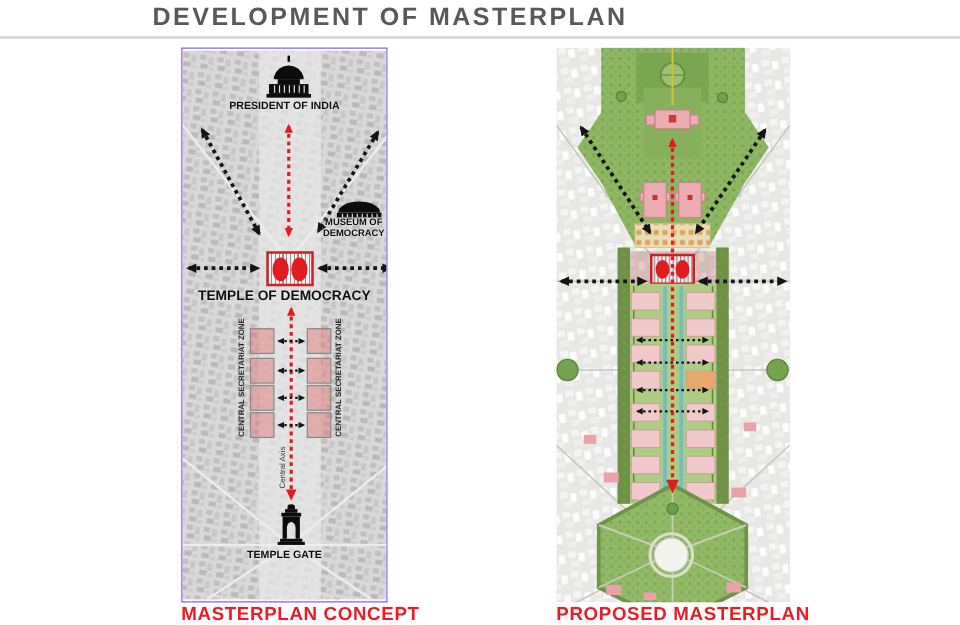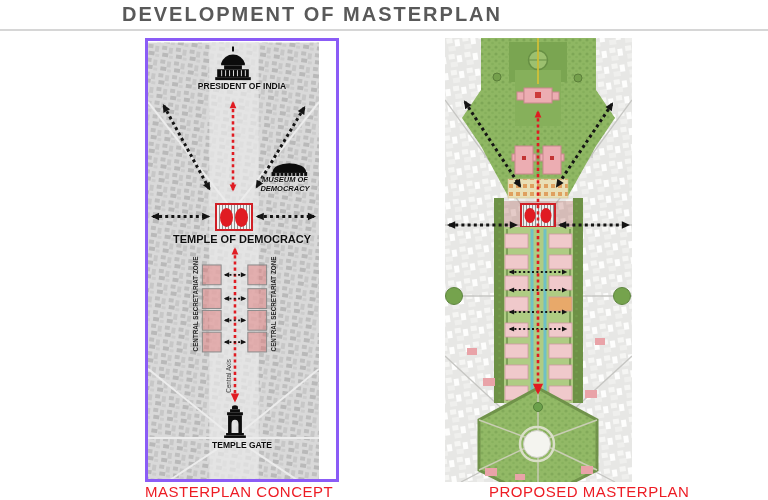--- a/index.html
+++ b/index.html
@@ -2,44 +2,44 @@
 <html><head>
 <meta charset="utf-8">
 <style>
   html,body{margin:0;padding:0;background:#ffffff;}
   .slide{position:relative;width:768px;height:500px;background:#ffffff;overflow:hidden;
          font-family:"Liberation Sans", sans-serif;}
   .title{position:absolute;top:3px;left:0;width:624px;text-align:center;
          font-size:20px;font-weight:bold;letter-spacing:2px;color:#595959;}
   .title-rule{position:absolute;top:29px;left:0;width:768px;height:2px;background:#d6d6d6;}
   .map{position:absolute;top:38px;height:444px;overflow:hidden;}
-  .map-left{left:145px;width:194px;border:3px solid #8b5cf6;box-sizing:border-box;}
+  .map-left{left:145px;width:165px;border:1px solid #8b5cf6;box-sizing:border-box;}
   .map-right{left:445px;width:187px;}
   .map svg.bg{position:absolute;left:0;top:0;}
   .lbl{position:absolute;color:#0e0e0e;font-weight:bold;text-align:center;line-height:1.15;
        text-shadow:0 0 2px rgba(235,235,235,.9),0 0 2px rgba(235,235,235,.9);}
   .lbl-president{top:41px;left:0;width:100%;font-size:8.5px;}
-  .lbl-museum{top:135px;left:104px;width:66px;font-size:7.5px;font-style:italic;}
+  .lbl-museum{top:135px;left:104px;width:66px;font-size:7.5px;}
   .lbl-temple{top:192px;left:0;width:100%;font-size:11px;}
   .lbl-rot{transform-origin:0 0;transform:rotate(-90deg);font-size:6.3px;color:#2a2a2a;
            text-shadow:none;}
   .lbl-secL{top:312px;left:44px;width:98px;height:9px;}
   .lbl-secR{top:312px;left:122px;width:98px;height:9px;}
   .lbl-axis{top:357px;left:77px;width:44px;height:8px;font-weight:normal;color:#3a3a3a;}
   .lbl-gate{top:400px;left:0;width:100%;font-size:8.5px;}
   .temple-box{position:absolute;left:67px;top:162px;width:38px;height:28px;box-sizing:border-box;
       border:2px solid #d01f26;
       background:repeating-linear-gradient(90deg,#f2f2f2 0 2px,#8e8e8e 2px 3px);}
   .temple-box .oval{position:absolute;top:3px;width:13px;height:19px;border-radius:50%;
       background:#e01b22;}
   .oval-l{left:3px;} .oval-r{right:3px;}
-  .caption{position:absolute;top:483px;font-size:15px;font-weight:normal;letter-spacing:.5px;
+  .caption{position:absolute;top:483px;font-size:15px;font-weight:bold;letter-spacing:.5px;
       color:#ed1c24;text-align:center;white-space:nowrap;}
   .caption-left{left:145px;width:173px;}
-  .caption-right{left:445px;width:187px;margin-left:44px;}
+  .caption-right{left:445px;width:187px;}
   .evolution{position:absolute;left:320px;top:398px;width:132px;height:30px;}
   .evolution .lbl-evo{position:absolute;top:14px;left:0;width:126px;text-align:center;
       font-size:10px;font-weight:bold;color:#f0782d;text-shadow:none;}
 </style>
 </head>
 <body>
 
 <div class="slide">
 
   <div class="title">DEVELOPMENT OF MASTERPLAN</div>

